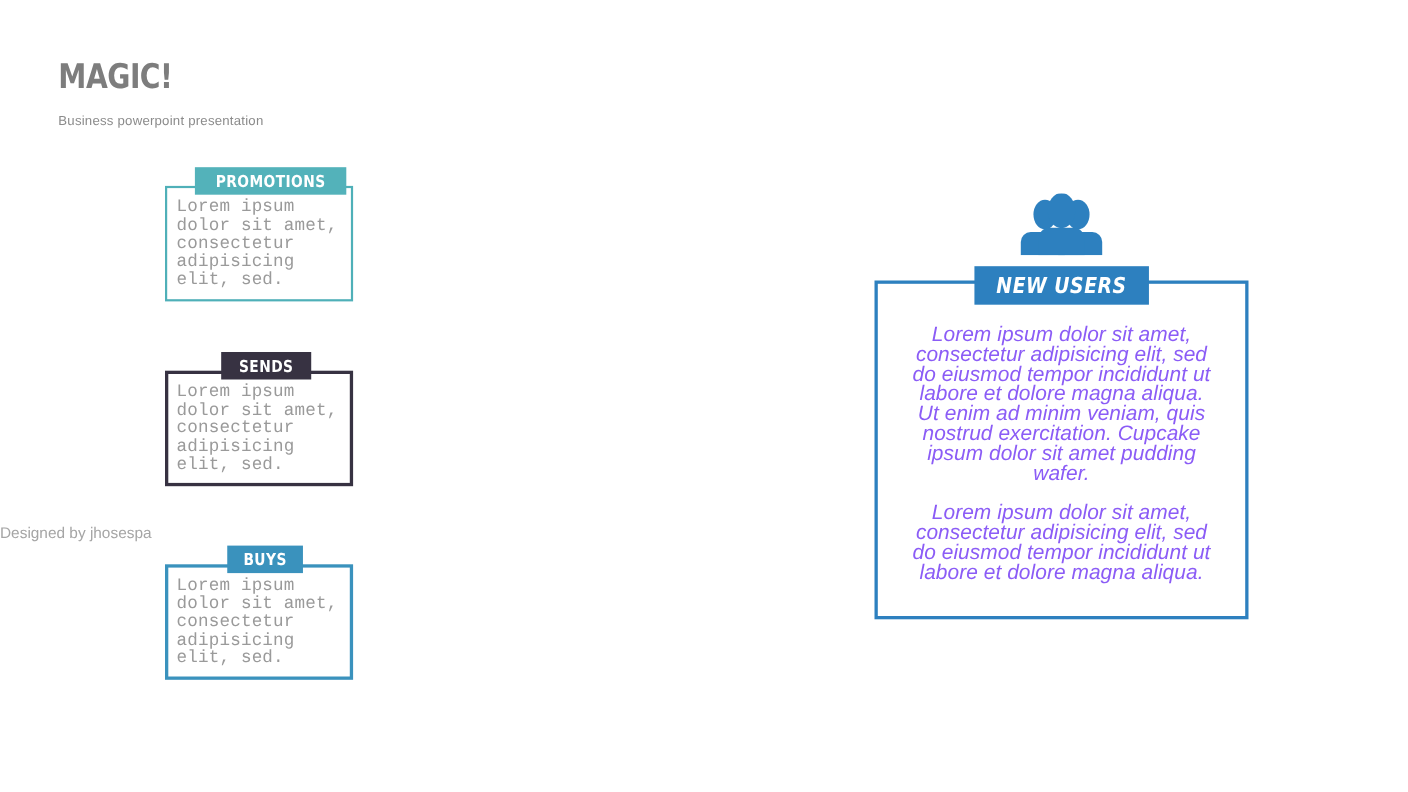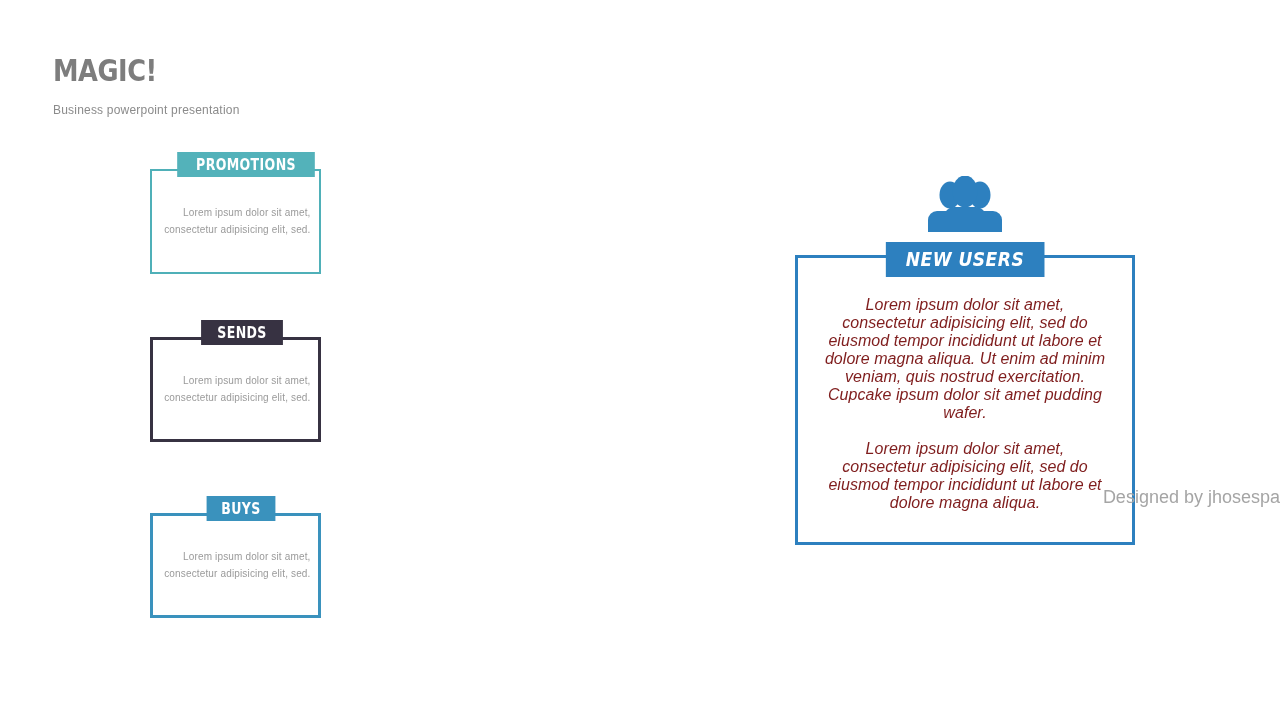--- a/index.html
+++ b/index.html
@@ -31,22 +31,22 @@
     width:171px; height:105px;
     background:#fff;
     border:2px solid #4fb0b8;
     display:flex; align-items:center; justify-content:center;
   }
   .stat-box.sends   { border-color:#373242; border-width:3px; }
   .stat-box.buys    { border-color:#3a92bd; border-width:3px; }
   .stat-box.promos  { border-color:#4fb0b8; border-width:2px; }
 
   .stat-text {
-    font-size:10px; line-height:16.5px; color:#9a9a9a;
-    text-align:right; width:150px; letter-spacing:0.15px;
+    font-size:16px; line-height:16.5px; color:#9a9a9a;
+    text-align:left; width:150px; letter-spacing:0.15px;font-family:Liberation Mono, monospace;
   }
   .stat-badge {
     position:absolute; top:0; height:25px;
     display:flex; align-items:center; justify-content:center;
     color:#fff; font-weight:bold; font-size:15px;
     letter-spacing:0.4px;
     font-family:"DejaVu Sans Condensed","Liberation Sans",sans-serif;
     transform:scaleX(0.93);
     z-index:3;
   }
@@ -80,29 +80,29 @@
   }
   .users-badge {
     position:absolute; left:50%; top:-13px; transform:translateX(-50%) scaleX(0.95);
     background:#2d80bf; color:#fff;
     font-weight:bold; font-size:20px; letter-spacing:0.5px;
     padding:5px 21px 6px;
     font-family:"DejaVu Sans Condensed","Liberation Sans",sans-serif;
     z-index:3; white-space:nowrap;
   }
   .users-para {
-    font-size:16px; line-height:18px; color:#7f1d1d;
+    font-size:19px; line-height:18px; color:#8b5cf6;
     text-align:center; letter-spacing:0.05px;
   }
   .users-para + .users-para { margin-top:18px; }
 
   
   .footer {
-    position:absolute; left:0; bottom:20px; width:100%;
-    text-align:right; font-size:18px; color:#a5a5a5;
+    position:absolute; left:0; bottom:36px; width:100%;
+    text-align:left; font-size:14px; color:#a5a5a5;
   }
 </style>
 </head>
 <body>
 
 <div class="slide">
 
   <div class="page-title">MAGIC!</div>
   <div class="page-subtitle">Business powerpoint presentation</div>
 

